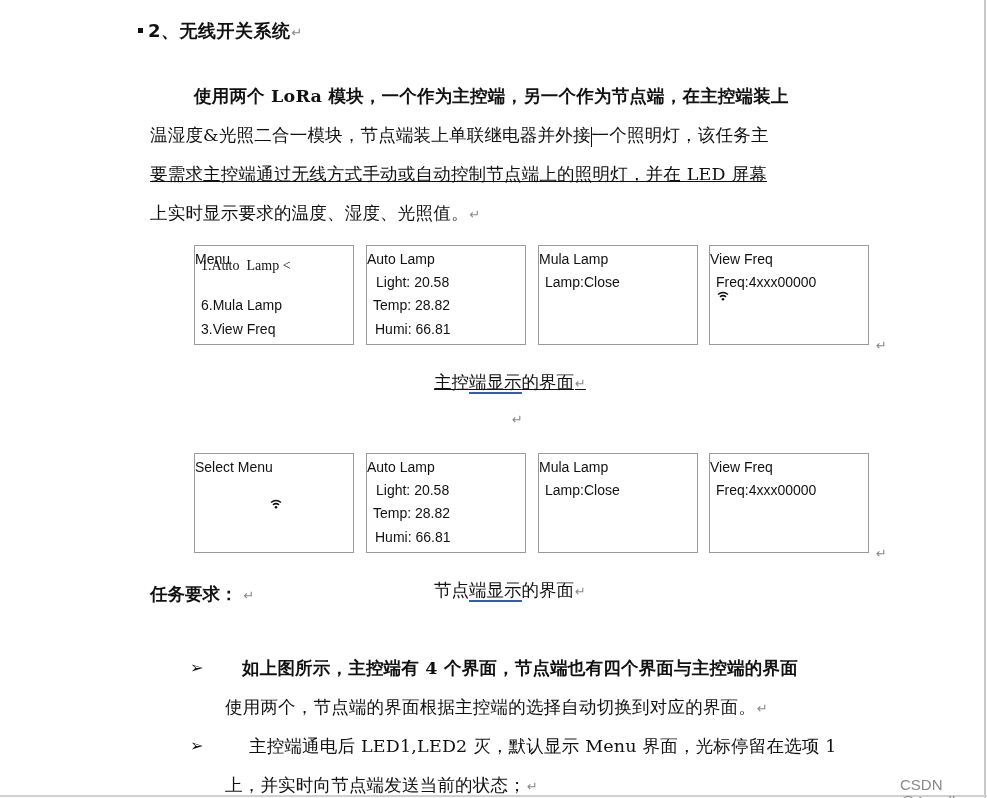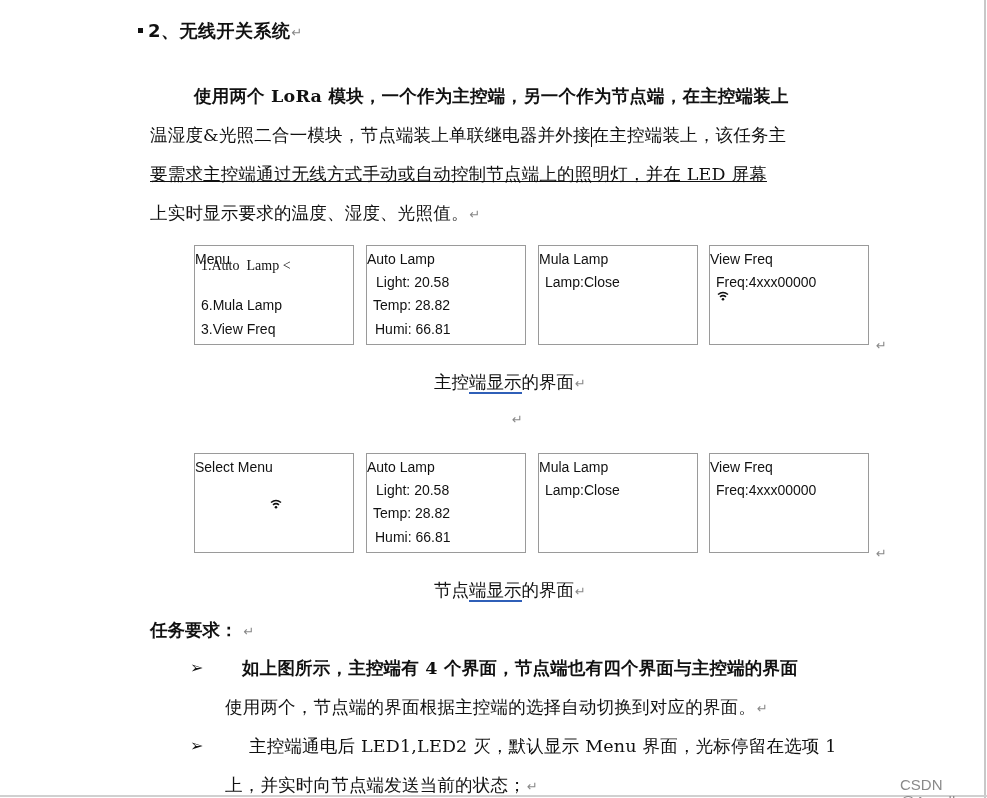--- a/index.html
+++ b/index.html
@@ -19,38 +19,38 @@
   .screen { position:absolute; width:160px; height:100px; border:1px solid #9a9a9a; box-sizing:border-box;
             font-family:"Liberation Sans","DejaVu Sans",sans-serif; font-size:14px; color:#111; background:#fff; }
   .screen .title { position:absolute; left:0; right:0; top:5px; text-align:left; }
   .screen .line { position:absolute; left:6px; white-space:pre; }
   .wifi { position:absolute; display:block; }
 
   .caption { position:absolute; font-size:17.5px; white-space:nowrap; }
   .caption .ul { border-bottom:2px solid #2f5fb8; padding-bottom:0; }
   .ret-mark { position:absolute; color:#888; font-family:"DejaVu Sans",sans-serif; font-size:13px; }
 
-  .task-heading { position:absolute; left:150px; top:618px; font-size:17.5px; font-weight:bold;
+  .task-heading { position:absolute; left:150px; top:582px; font-size:17.5px; font-weight:bold;
                   font-family:"DejaVu Sans","Liberation Sans",sans-serif; }
   .arrow-bullet { position:absolute; left:190px; font-size:16px; font-family:"DejaVu Sans",sans-serif; }
   .watermark { position:absolute; left:900px; top:776px; font-family:"Liberation Sans","DejaVu Sans",sans-serif; font-size:15px; color:#8a8a8a; }
 </style>
 </head>
 <body>
 
 <div class="page-edge-right"></div>
 <div class="page-edge-bottom"></div>
 
 <div class="heading">
   <span class="bullet"></span><span>2、无线开关系统</span><span class="para-mark">↵</span>
 </div>
 
 <div class="body-line" style="left:194px; top:84px;font-weight:bold;">使用两个 LoRa 模块，一个作为主控端，另一个作为节点端，在主控端装上</div>
 <div class="body-line" style="left:150px; top:123px;">
-  <span>温湿度&amp;光照二合一模块，节点端装上单联继电器并外接</span><span class="cursor"></span><span>在主控端装上，该任务主</span>
+  <span>温湿度&amp;光照二合一模块，节点端装上单联继电器并外接</span><span class="cursor"></span><span>一个照明灯，该任务主</span>
 </div>
 <div class="body-line" style="left:150px; top:162px;text-decoration:underline;">要需求主控端通过无线方式手动或自动控制节点端上的照明灯，并在 LED 屏幕</div>
 <div class="body-line" style="left:150px; top:201px;">
   <span>上实时显示要求的温度、湿度、光照值。</span><span class="para-mark">↵</span>
 </div>
 
 <div class="screen" style="left:194px; top:245px;">
   <div class="title">Menu</div>
   <div class="line" style="top:12px;font-family:Liberation Serif, serif;">1.Auto  Lamp &lt;</div>
   <div class="line" style="top:51px;">6.Mula Lamp</div>
@@ -70,21 +70,21 @@
   <div class="title">View Freq</div>
   <div class="line" style="top:28px;">Freq:4xxx00000</div>
   <svg class="wifi" style="left:7px; top:45px;" width="12" height="10" viewBox="0 0 12 10">
     <path d="M1 3.5 Q6 -0.5 11 3.5" stroke="#111" stroke-width="1.6" fill="none"></path>
     <path d="M3 5.8 Q6 3.4 9 5.8" stroke="#111" stroke-width="1.6" fill="none"></path>
     <circle cx="6" cy="8.3" r="1.3" fill="#111"></circle>
   </svg>
 </div>
 <span class="ret-mark" style="left:876px; top:338px;">↵</span>
 
-<div class="caption" style="left:434px; top:370px;">
+<div class="caption" style="left:434px; top:370px;text-decoration:underline;">
   <span>主控</span><span class="ul">端显示</span><span>的界面</span><span class="para-mark">↵</span>
 </div>
 <span class="ret-mark" style="left:512px; top:412px;">↵</span>
 
 <div class="screen" style="left:194px; top:453px;">
   <div class="title">Select Menu</div>
   <svg class="wifi" style="left:75px; top:45px;" width="12" height="10" viewBox="0 0 12 10">
     <path d="M1 3.5 Q6 -0.5 11 3.5" stroke="#111" stroke-width="1.6" fill="none"></path>
     <path d="M3 5.8 Q6 3.4 9 5.8" stroke="#111" stroke-width="1.6" fill="none"></path>
     <circle cx="6" cy="8.3" r="1.3" fill="#111"></circle>

